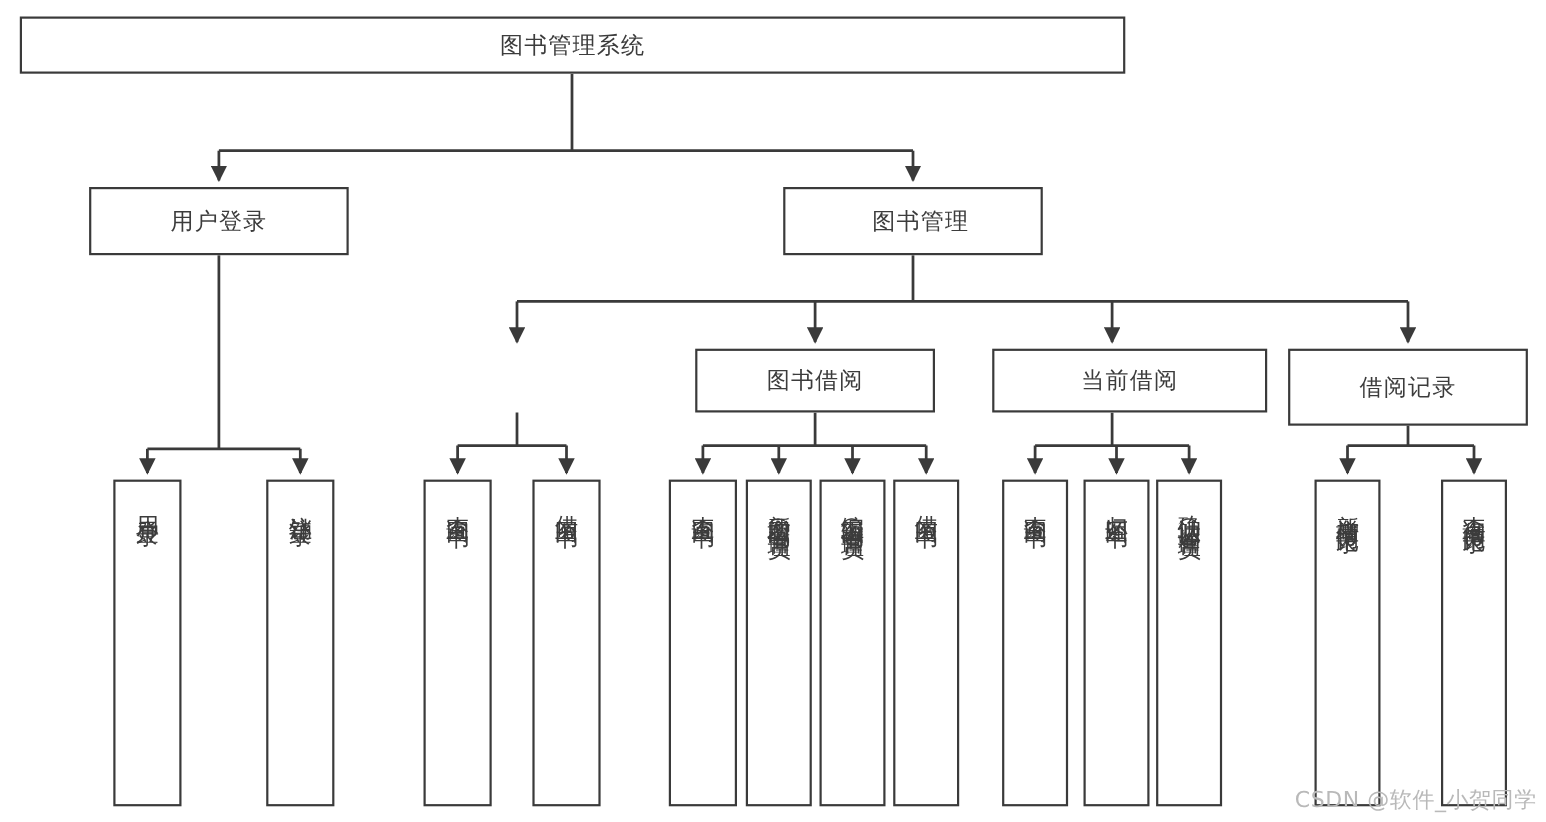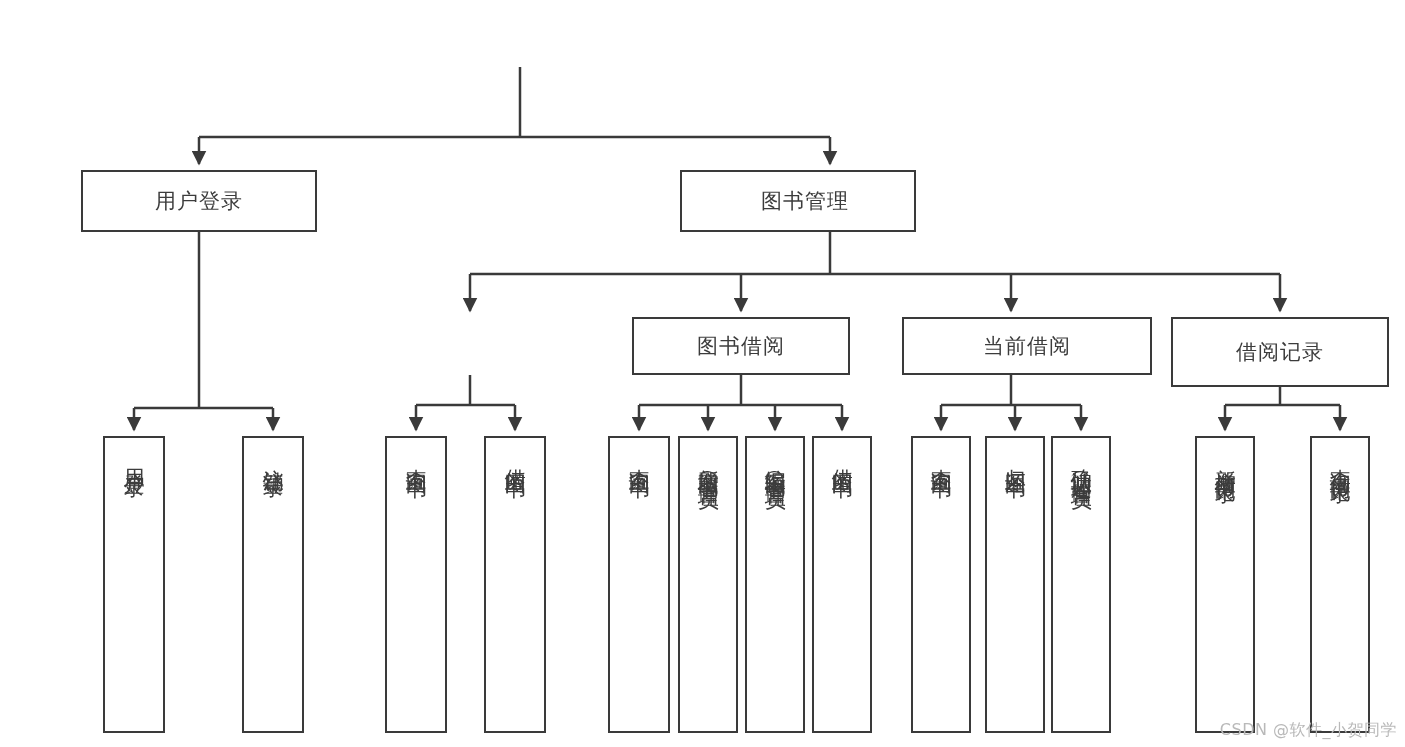--- a/index.html
+++ b/index.html
@@ -52,21 +52,21 @@
     text-orientation: upright;
     font-size: 21px;
     letter-spacing: 3px;
     white-space: normal;
     max-height: 270px;
   }
   #watermark {
     position: absolute;
     right: 8px;
     bottom: 6px;
-    font-size: 16px;
+    font-size: 20px;
     color: #b9b9b9;
     letter-spacing: 0.5px;
     z-index: 5;
     white-space: nowrap;
     text-align: center;
   }
 </style>
 </head>
 <body>
 
@@ -115,25 +115,28 @@
       <path d="M 1015 405 L 1015 430" marker-end="url(#arrow)"></path>
       <path d="M 1081 405 L 1081 430" marker-end="url(#arrow)"></path>
 
       <path d="M 1280 375 L 1280 405"></path>
       <path d="M 1225 405 L 1340 405"></path>
       <path d="M 1225 405 L 1225 430" marker-end="url(#arrow)"></path>
       <path d="M 1340 405 L 1340 430" marker-end="url(#arrow)"></path>
     </g>
   </svg>
 
+  <div class="node horiz" id="n-root" style="left: 18px; top: 15px; width: 1005px; height: 52px;">
+    <span class="label">图书管理系统</span>
+  </div>
 
   <div class="node horiz" id="n-l2-0" style="left: 81px; top: 170px; width: 236px; height: 62px;">
     <span class="label">用户登录</span>
   </div>
-  <div class="node horiz" id="n-l2-1" style="left: 680px; top: 170px; width: 236px; height: 62px; padding-left: 14px;">
+  <div class="node horiz" id="n-l2-1" style="left: 712px; top: 170px; width: 236px; height: 62px; padding-left: 14px;">
     <span class="label">图书管理</span>
   </div>
 
   <div class="node horiz" id="n-l3-1" style="left: 632px; top: 317px; width: 218px; height: 58px;">
     <span class="label">图书借阅</span>
   </div>
   <div class="node horiz" id="n-l3-2" style="left: 902px; top: 317px; width: 250px; height: 58px;">
     <span class="label">当前借阅</span>
   </div>
   <div class="node horiz" id="n-l3-3" style="left: 1171px; top: 317px; width: 218px; height: 70px;">

